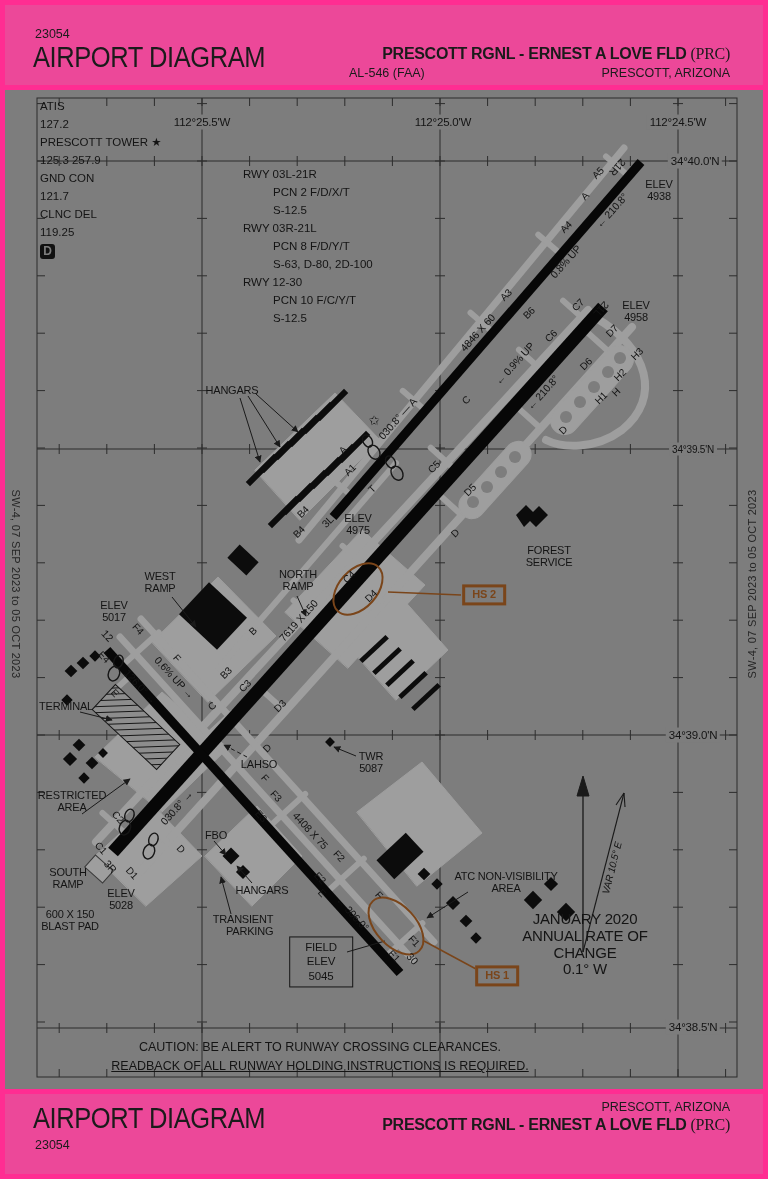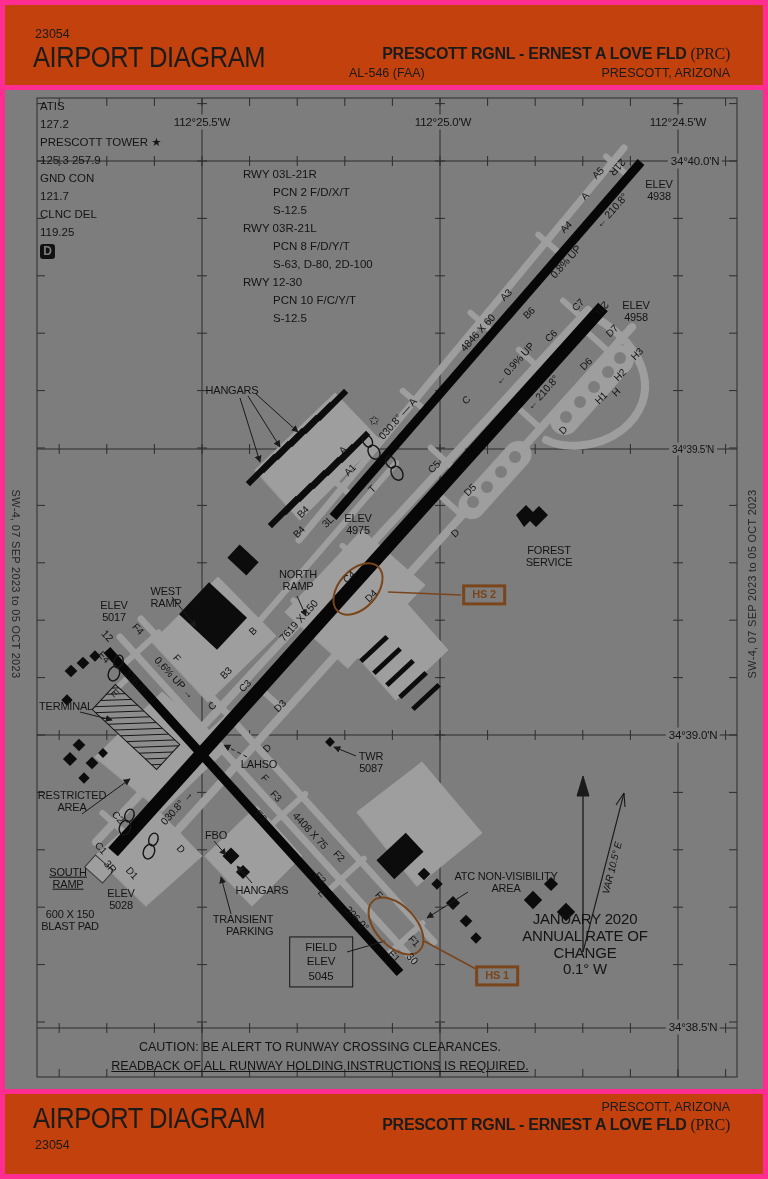--- a/index.html
+++ b/index.html
@@ -1,18 +1,18 @@
 <!DOCTYPE html>
 <html><head>
 <meta charset="utf-8">
 <style>
   html,body{margin:0;padding:0}
   body{width:768px;height:1179px;position:relative;overflow:hidden;
        background:#ff2d92;font-family:"Liberation Sans",sans-serif;color:#161616}
-  .band{position:absolute;left:5px;right:5px;background:#c2410c;z-index:30}
+  .band{position:absolute;left:5px;right:5px;background:#ec4899;z-index:30}
   #header-band{top:5px;height:80px}
   #footer-band{bottom:5px;height:80px}
   #map{position:absolute;left:5px;right:5px;top:90px;bottom:90px;background:#7d7d7d;z-index:1}
   #shape-layer{position:absolute;left:0;top:0;width:768px;height:1179px;z-index:5;pointer-events:none}
   #label-layer{position:absolute;left:0;top:0;width:768px;height:1179px;z-index:10;pointer-events:none}
   .big-title{font-size:29px;letter-spacing:-.5px;transform:scaleX(.88);transform-origin:left center;white-space:nowrap;color:#1b1b1b}
   .hdr-sm{font-size:12.5px;color:#1b1b1b}
   .hdr-airport{font-size:16px;font-weight:bold;letter-spacing:-.3px;color:#1b1b1b;white-space:nowrap}
   .hdr-airport .code{font-family:"Liberation Serif",serif;font-weight:normal}
   .abs{position:absolute}
@@ -482,21 +482,21 @@
     <div class="map-label" style="left: 299px; top: 532px; font-size: 10px; transform: translate(-50%, -50%) rotate(-45deg);">B4</div>
     <div class="map-label" style="left: 466px; top: 400px; font-size: 10px; transform: translate(-50%, -50%) rotate(-45deg);">C</div>
     <div class="map-label" style="left: 434px; top: 467px; font-size: 10px; transform: translate(-50%, -50%) rotate(-45deg);">C5</div>
     <div class="map-label" style="left: 470px; top: 490px; font-size: 10px; transform: translate(-50%, -50%) rotate(-45deg);">D5</div>
     <div class="map-label" style="left: 455px; top: 533px; font-size: 10px; transform: translate(-50%, -50%) rotate(-45deg);">D</div>
     <div class="map-label" style="left: 549px; top: 556px; font-size: 11px; transform: translate(-50%, -50%) rotate(0deg);">FOREST
 SERVICE</div>
     <div class="map-label hs" style="left: 484px; top: 595px; font-size: 11px; transform: translate(-50%, -50%) rotate(0deg);">HS 2</div>
     <div class="map-label" style="left: 349px; top: 577px; font-size: 10px; transform: translate(-50%, -50%) rotate(-45deg);">C4</div>
     <div class="map-label" style="left: 371px; top: 596px; font-size: 10px; transform: translate(-50%, -50%) rotate(-45deg);">D4</div>
-    <div class="map-label" style="left: 166px; top: 582px; font-size: 11px; transform: translate(-50%, -50%) rotate(0deg); margin-top: 15px;">WEST
+    <div class="map-label" style="left: 160px; top: 582px; font-size: 11px; transform: translate(-50%, -50%) rotate(0deg);">WEST
 RAMP</div>
     <div class="map-label" style="left: 298px; top: 580px; font-size: 11px; transform: translate(-50%, -50%) rotate(0deg);">NORTH
 RAMP</div>
     <div class="map-label" style="left: 114px; top: 611px; font-size: 11px; transform: translate(-50%, -50%) rotate(0deg);">ELEV
 5017</div>
     <div class="map-label" style="left: 138px; top: 629px; font-size: 10px; transform: translate(-50%, -50%) rotate(47deg);">F4</div>
     <div class="map-label" style="left: 107px; top: 636px; font-size: 10.5px; transform: translate(-50%, -50%) rotate(47deg);">12</div>
     <div class="map-label" style="left: 104px; top: 657px; font-size: 10px; transform: translate(-50%, -50%) rotate(47deg);">E4</div>
     <div class="map-label" style="left: 140px; top: 687px; font-size: 10.5px; transform: translate(-50%, -50%) rotate(47deg);">126.0° →</div>
     <div class="map-label" style="left: 174px; top: 678px; font-size: 10.5px; transform: translate(-50%, -50%) rotate(47deg);">0.6% UP →</div>
@@ -514,21 +514,21 @@
 5087</div>
     <div class="map-label" style="left: 72px; top: 801px; font-size: 11px; transform: translate(-50%, -50%) rotate(0deg);">RESTRICTED
 AREA</div>
     <div class="map-label" style="left: 118px; top: 817px; font-size: 10px; transform: translate(-50%, -50%) rotate(47deg);">C2</div>
     <div class="map-label" style="left: 177px; top: 808px; font-size: 10.5px; transform: translate(-50%, -50%) rotate(-48deg);">030.8° →</div>
     <div class="map-label" style="left: 216px; top: 835px; font-size: 11px; transform: translate(-50%, -50%) rotate(0deg);">FBO</div>
     <div class="map-label" style="left: 101px; top: 848px; font-size: 10px; transform: translate(-50%, -50%) rotate(47deg);">C1</div>
     <div class="map-label" style="left: 110px; top: 867px; font-size: 10.5px; transform: translate(-50%, -50%) rotate(47deg);">3R</div>
     <div class="map-label" style="left: 132px; top: 873px; font-size: 10px; transform: translate(-50%, -50%) rotate(47deg);">D1</div>
     <div class="map-label" style="left: 181px; top: 849px; font-size: 10px; transform: translate(-50%, -50%) rotate(47deg);">D</div>
-    <div class="map-label" style="left: 68px; top: 878px; font-size: 11px; transform: translate(-50%, -50%) rotate(0deg); text-decoration: underline;">SOUTH
+    <div class="map-label" style="left: 68px; top: 878px; font-size: 11px; transform: translate(-50%, -50%) rotate(0deg);">SOUTH
 RAMP</div>
     <div class="map-label" style="left: 121px; top: 899px; font-size: 11px; transform: translate(-50%, -50%) rotate(0deg);">ELEV
 5028</div>
     <div class="map-label" style="left: 70px; top: 920px; font-size: 11px; transform: translate(-50%, -50%) rotate(0deg);">600 X 150
 BLAST PAD</div>
     <div class="map-label" style="left: 262px; top: 890px; font-size: 11px; transform: translate(-50%, -50%) rotate(0deg);">HANGARS</div>
     <div class="map-label" style="left: 243px; top: 925px; font-size: 11px; transform: translate(-50%, -50%) rotate(0deg); text-align: right;">TRANSIENT
 PARKING</div>
     <div class="map-label" style="left: 506px; top: 882px; font-size: 11px; transform: translate(-50%, -50%) rotate(0deg);">ATC NON-VISIBILITY
 AREA</div>

